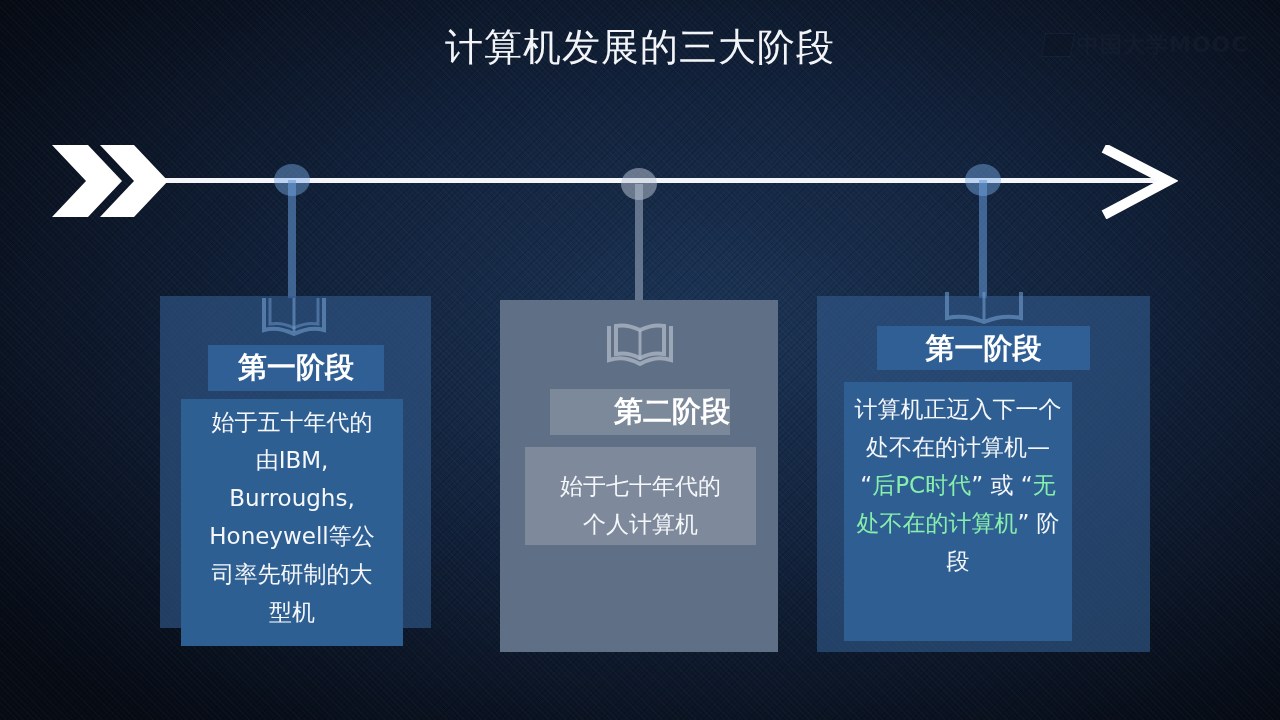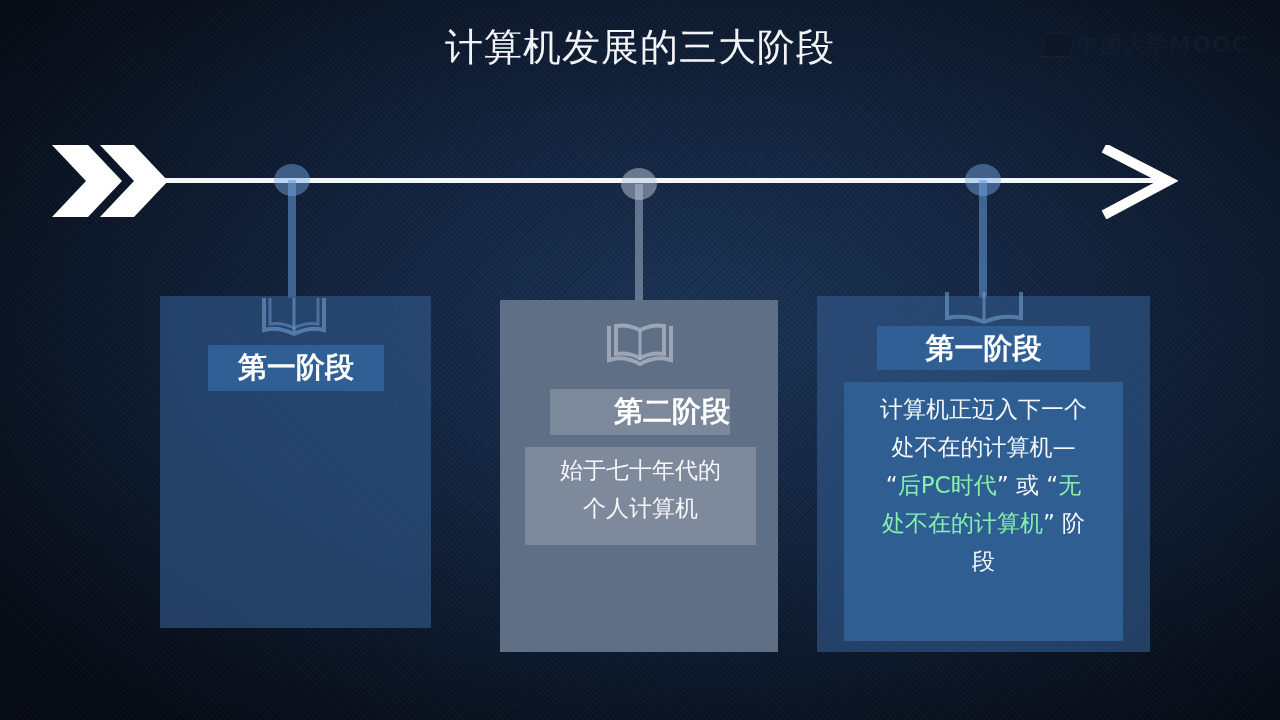--- a/index.html
+++ b/index.html
@@ -46,22 +46,22 @@
     .badge {
       position: absolute; text-align: center; font-weight: bold; color: #fff;
       font-size: 29px; line-height: 44px;
     }
     .c1 .badge { left: 48px; top: 49px; width: 176px; height: 46px; background: #2f5f94; }
     .c2 .badge { left: 50px; top: 89px; width: 180px; height: 46px; background: #7c899a; text-align: right; }
     .c3 .badge { left: 60px; top: 30px; width: 213px; height: 44px; background: #2f5f94; }
 
     .desc { position: absolute; text-align: center; color: #f5f7fa; font-size: 23px; line-height: 38px; }
     .c1 .desc { left: 21px; top: 103px; width: 222px; height: 247px; background: #2e5f92; padding-top: 4px; box-sizing: border-box; }
-    .c2 .desc { left: 25px; top: 147px; width: 231px; height: 98px; background: #7e8a9b; padding-top: 4px; box-sizing: border-box; }
-    .c3 .desc { left: 27px; top: 86px; width: 279px; height: 259px; background: #2f5f92; padding-top: 8px; box-sizing: border-box; }
+    .c2 .desc { left: 25px; top: 147px; width: 231px; height: 98px; background: #7e8a9b; padding-top: 20px; box-sizing: border-box; }
+    .c3 .desc { left: 27px; top: 86px; width: 228px; height: 259px; background: #2f5f92; padding-top: 8px; box-sizing: border-box; }
     .red { color: #86efac; font-weight: normal; }
     .line { display: block; }
   </style>
 </head>
 <body>
 
 <div class="title">计算机发展的三大阶段</div>
 
 <div class="logo">
   <span class="logo-mark"></span>
@@ -92,20 +92,28 @@
   </div>
 </div>
 
 <div class="card c1">
   <svg class="book" style="left:100px; top:0px;" width="68" height="42" viewBox="0 0 68 42">
     <path d="M4,2 L4,34 Q18,30 34,38 Q50,30 64,34 L64,2" fill="none" stroke="rgba(120,165,215,0.55)" stroke-width="4"></path>
     <path d="M10,2 L10,28 Q22,26 34,32 Q46,26 58,28 L58,2" fill="none" stroke="rgba(120,165,215,0.45)" stroke-width="3"></path>
     <line x1="34" y1="2" x2="34" y2="36" stroke="rgba(120,165,215,0.55)" stroke-width="3"></line>
   </svg>
   <div class="badge">第一阶段</div>
+  <div class="desc">
+    <span class="line">始于五十年代的</span>
+    <span class="line">由IBM,</span>
+    <span class="line">Burroughs,</span>
+    <span class="line">Honeywell等公</span>
+    <span class="line">司率先研制的大</span>
+    <span class="line">型机</span>
+  </div>
 </div>
 
 <div class="card c2">
   <svg class="book" style="left:105px; top:22px;" width="70" height="46" viewBox="0 0 70 46">
     <path d="M4,4 L4,38 Q19,33 35,42 Q51,33 66,38 L66,4" fill="none" stroke="rgba(170,180,195,0.8)" stroke-width="4"></path>
     <path d="M11,4 Q22,2 35,8 Q48,2 59,4 L59,32 Q47,30 35,36 Q23,30 11,32 Z" fill="none" stroke="rgba(170,180,195,0.8)" stroke-width="4"></path>
     <line x1="35" y1="8" x2="35" y2="38" stroke="rgba(170,180,195,0.8)" stroke-width="3"></line>
   </svg>
   <div class="badge">第二阶段</div>
   <div class="desc">

